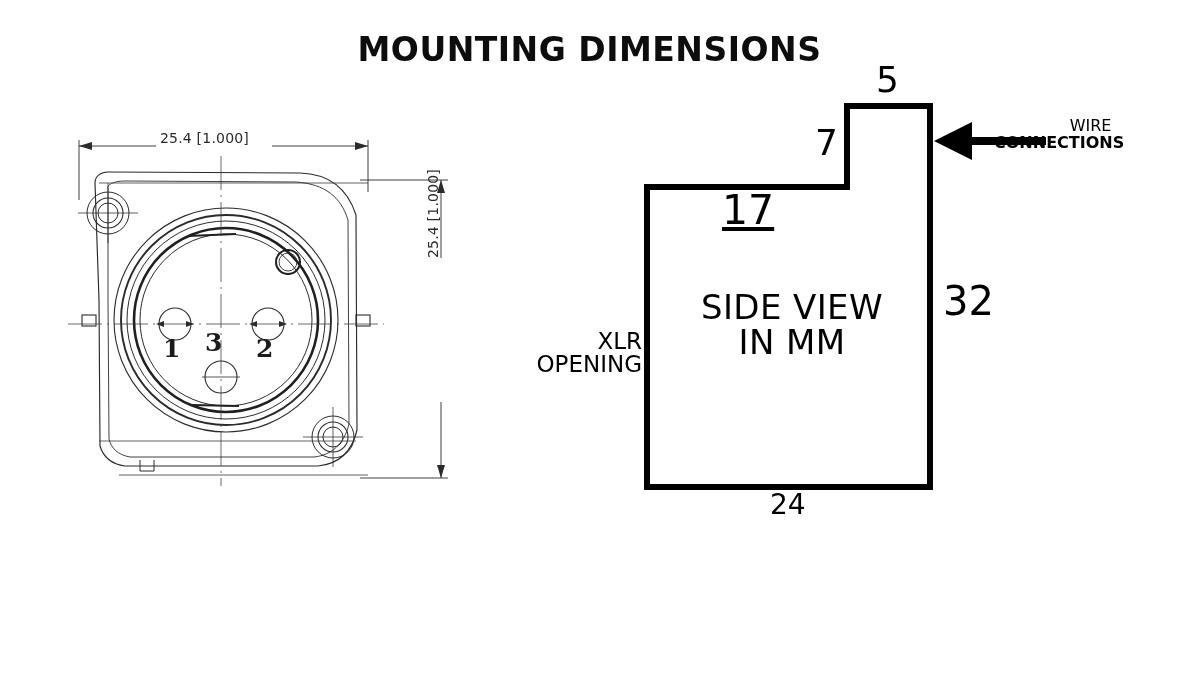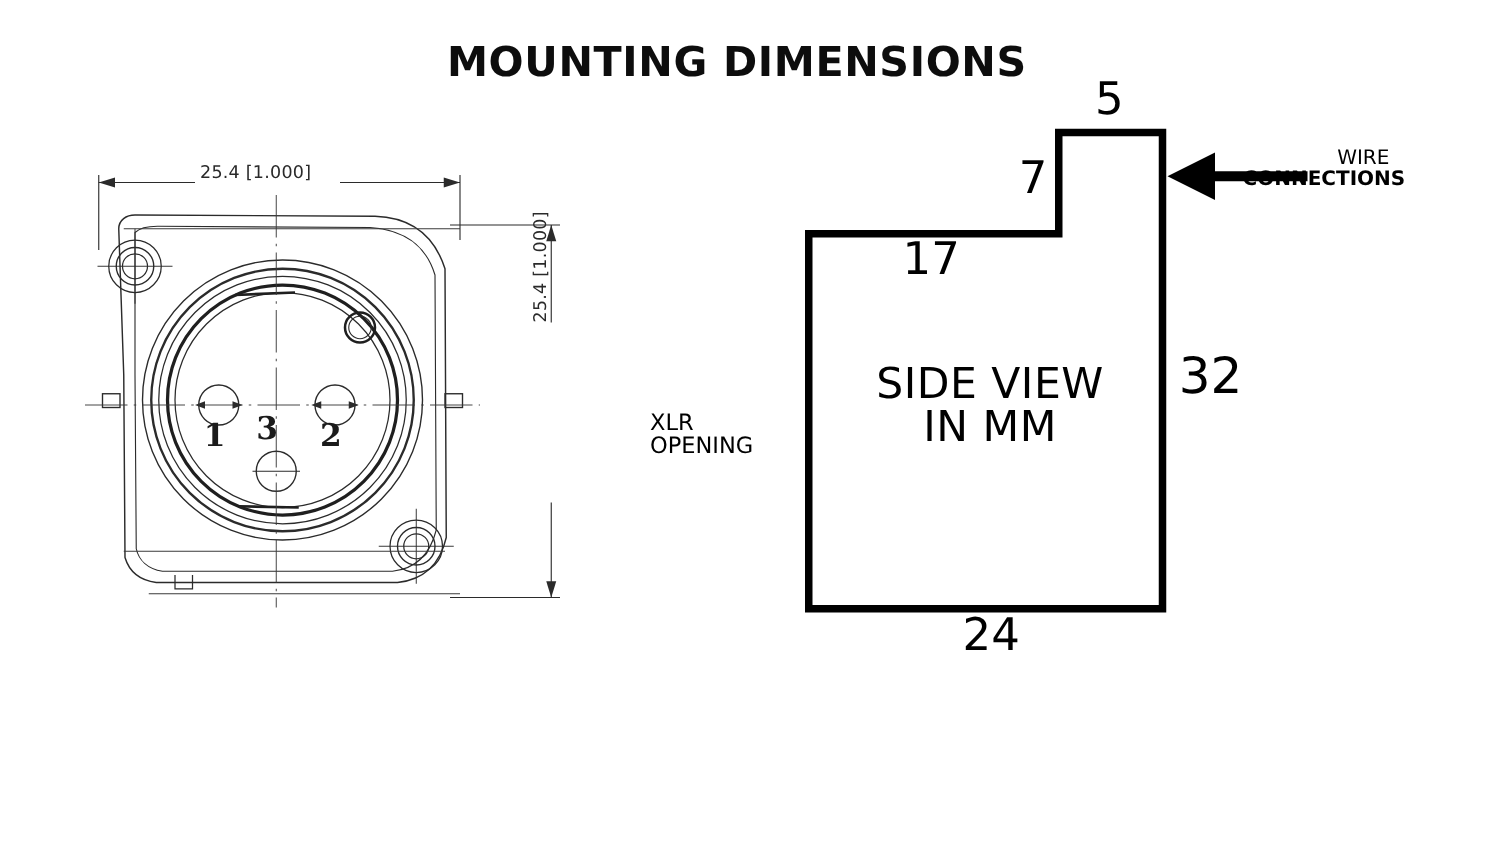--- a/index.html
+++ b/index.html
@@ -100,49 +100,50 @@
     font-size: 36px;
   }
   .lbl-7 {
     left: 815px;
     top: 125px;
     font-size: 36px;
   }
   .lbl-17 {
     left: 722px;
     top: 190px;
-    font-size: 36px;
+    font-size: 41px;
+    text-decoration: underline;
   }
   .lbl-32 {
     left: 943px;
     top: 281px;
     font-size: 40px;
   }
   .lbl-24 {
     left: 770px;
     top: 491px;
-    font-size: 36px;
+    font-size: 28px;
   }
 
   .lbl-sideview {
     left: 660px;
     top: 290px;
     width: 264px;
     text-align: center;
     font-size: 34px;
     letter-spacing: 0.4px;
   }
   .lbl-sideview span { display: block; }
 
   .lbl-xlr {
     left: 520px;
     top: 330px;
     width: 122px;
-    text-align: left;
-    font-size: 18px;
+    text-align: right;
+    font-size: 23px;
     line-height: 1.0;
   }
   .lbl-xlr span { display: block; }
 
   .lbl-wire {
     left: 1057px;
     top: 117px;
     font-size: 16px;
     line-height: 1.08;
     text-align: center;

